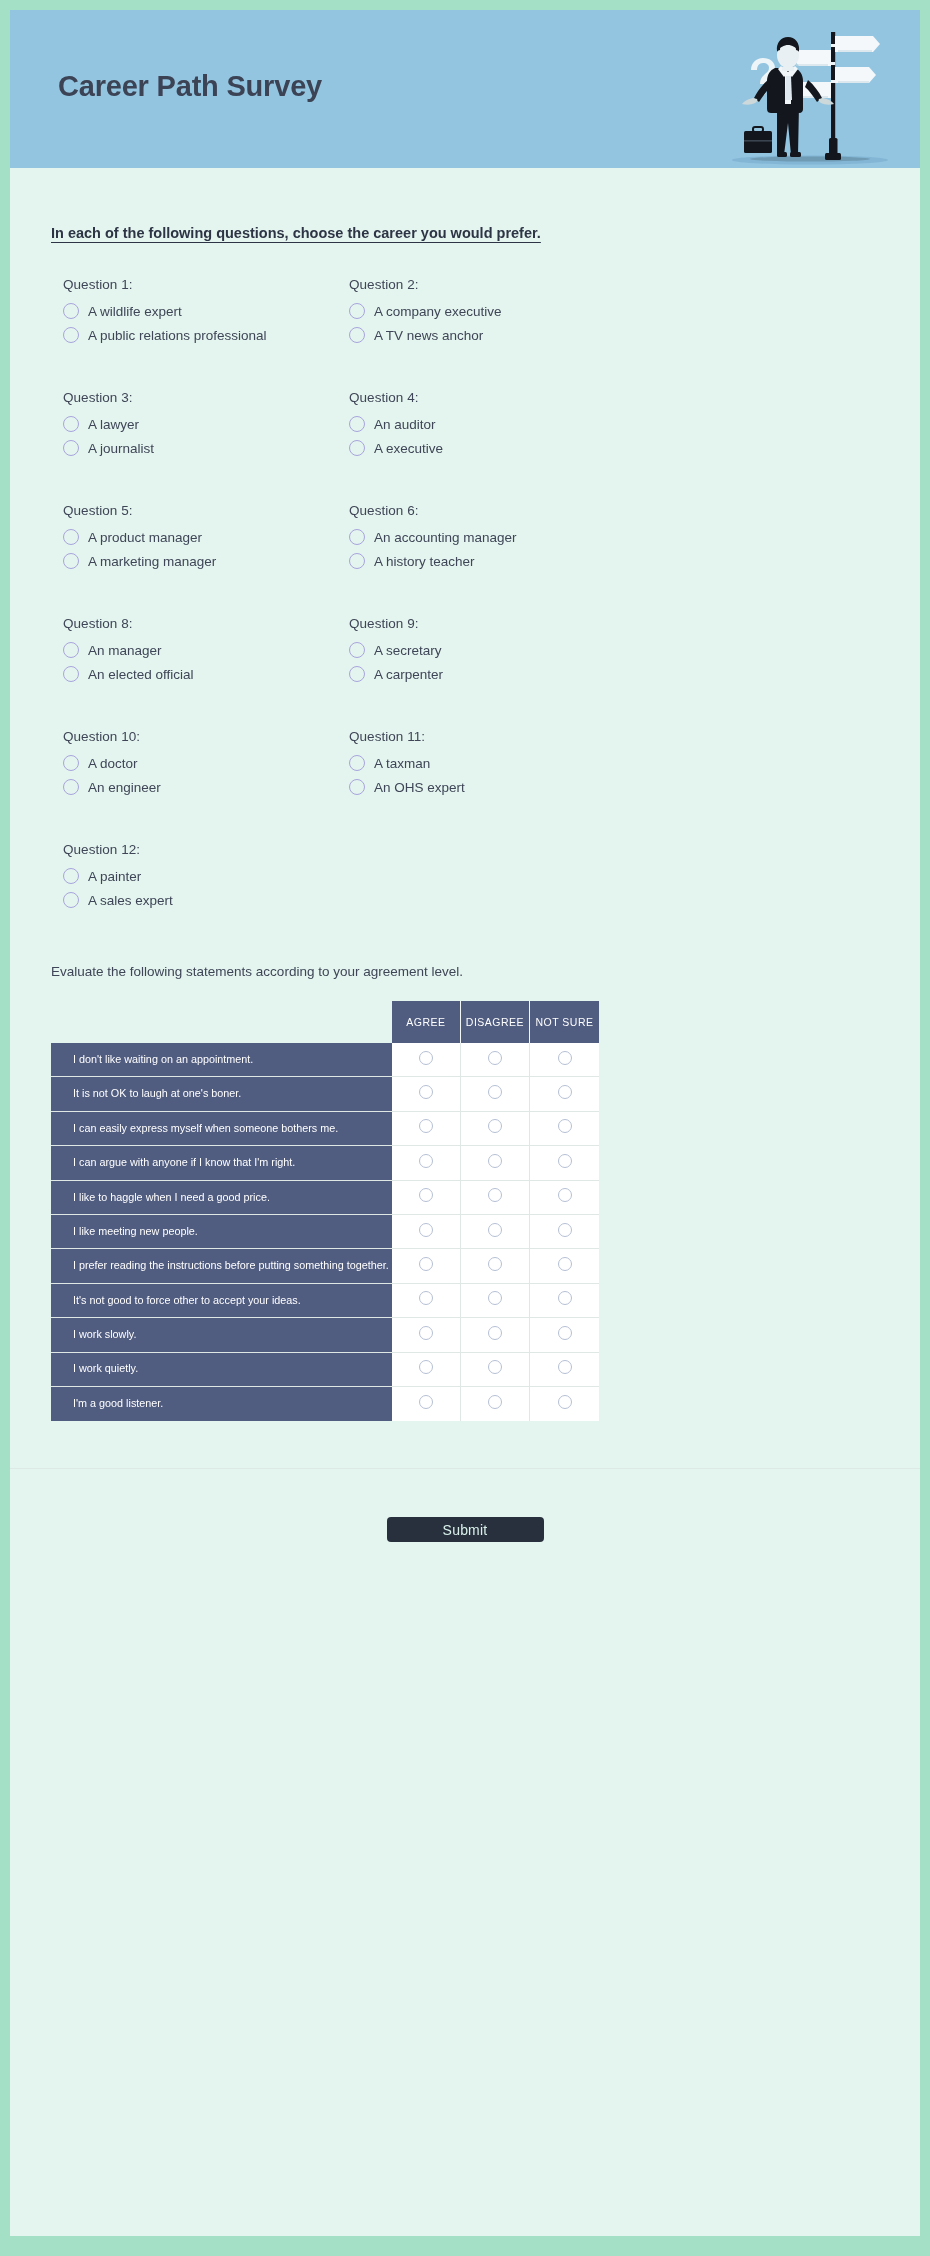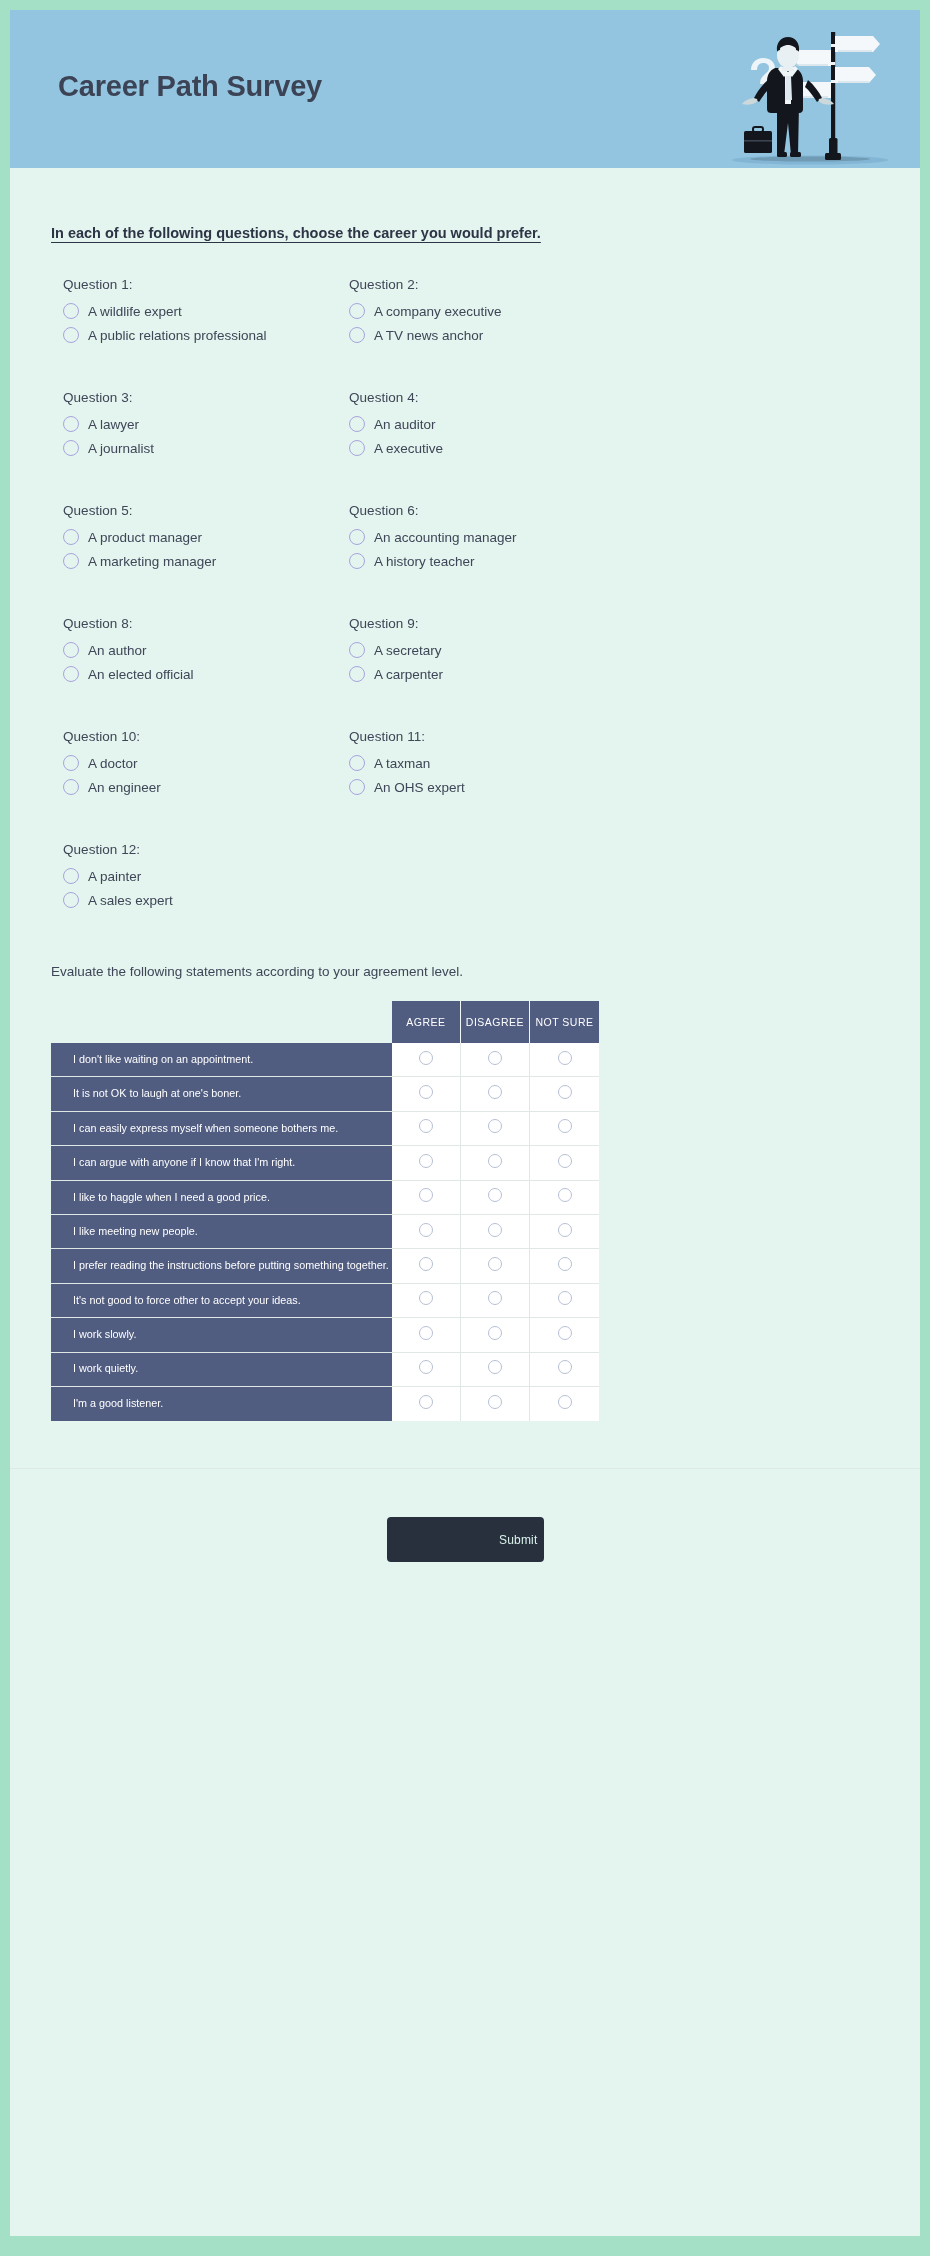--- a/index.html
+++ b/index.html
@@ -154,30 +154,29 @@
     height: 1px;
     background: #dce9e4;
     width: 100%;
   }
   .submit-row {
     display: flex;
     justify-content: center;
     padding-top: 48px;
   }
   .submit-btn {
-    width: 157px; height: 45px;
+    width: 157px; height: 25px;
     background: #28303d;
     color: #d9f1ea;
     border: none;
     border-radius: 4px;
-    font-size: 12px;
+    font-size: 14px;
     font-family: "Liberation Sans", sans-serif;
     cursor: pointer;
     letter-spacing: 0.2px;
-    text-align: right;
   }
 </style>
 </head>
 <body>
 
 <div class="page">
 
   <div class="hero">
     <div class="hero-title">Career Path Survey</div>
     <div class="hero-art">
@@ -314,21 +313,21 @@
         <label class="opt">
           <span class="radio"></span>
           <span class="opt-text">A history teacher</span>
         </label>
       </div>
 
       <div class="qblock">
         <div class="qlabel">Question 8:</div>
         <label class="opt">
           <span class="radio"></span>
-          <span class="opt-text">An author</span>
+          <span class="opt-text">An manager</span>
         </label>
         <label class="opt">
           <span class="radio"></span>
           <span class="opt-text">An elected official</span>
         </label>
       </div>
 
       <div class="qblock">
         <div class="qlabel">Question 9:</div>
         <label class="opt">

